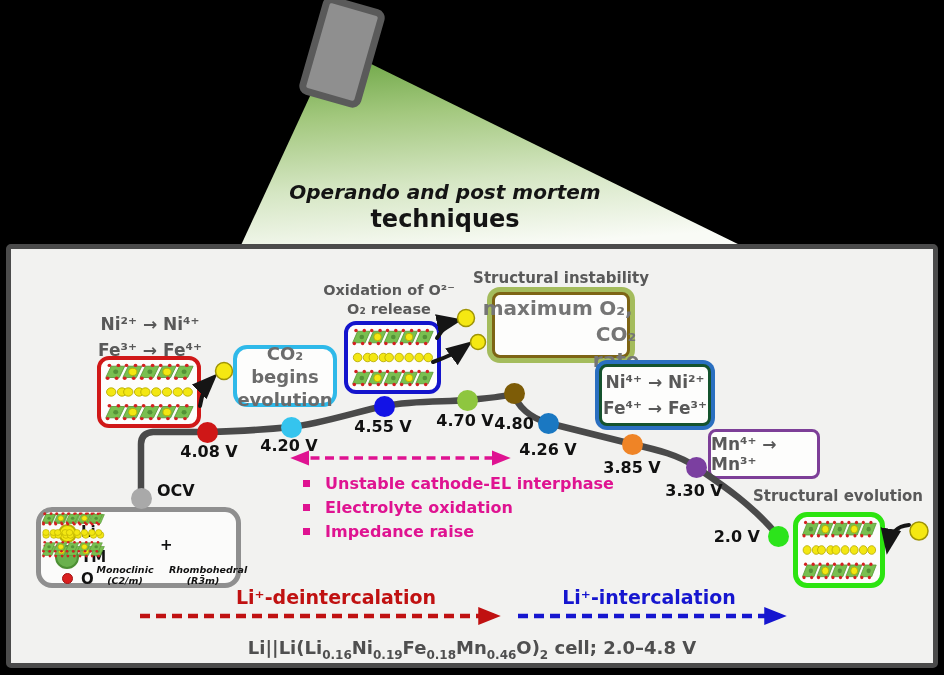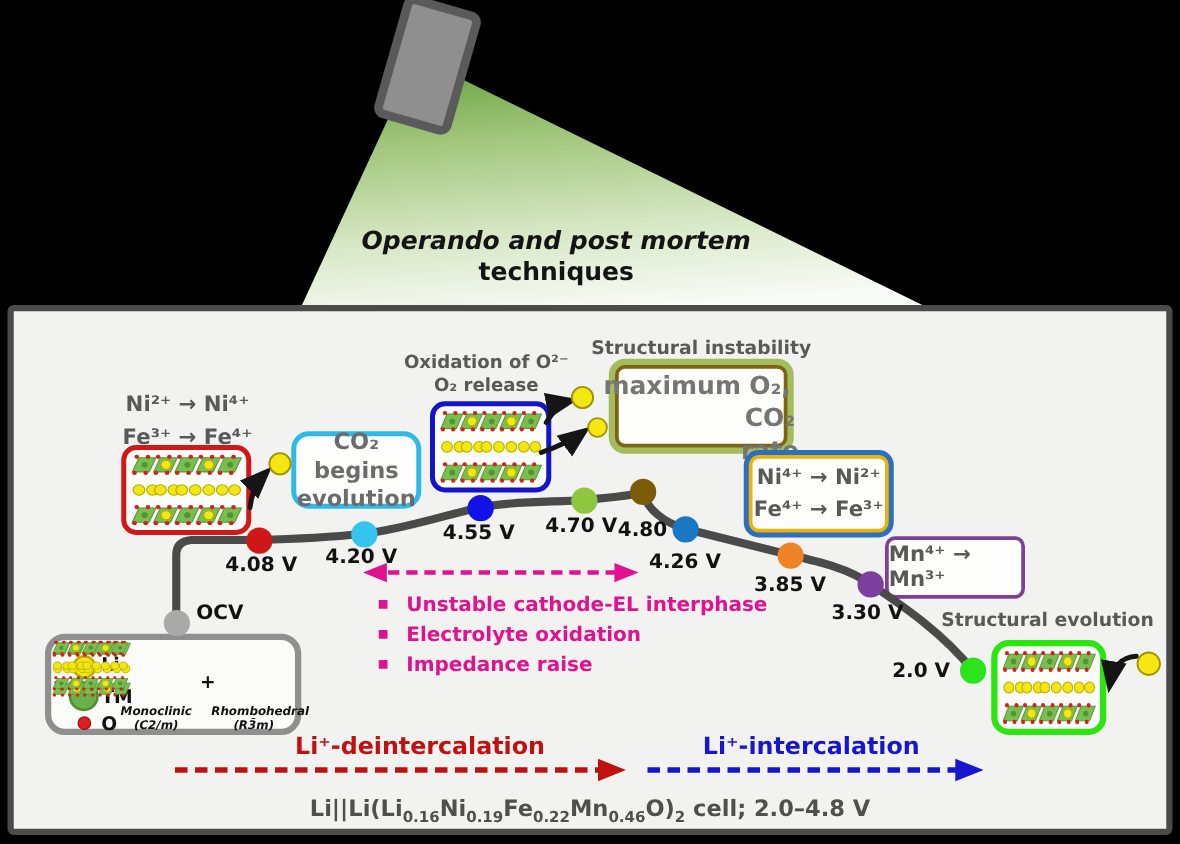--- a/index.html
+++ b/index.html
@@ -7,39 +7,39 @@
          font-family:"DejaVu Sans",sans-serif;}
   .abs{position:absolute;}
   
   #beam{left:235px;top:58px;width:510px;height:187px;
         background:linear-gradient(176deg,#6ea746 3%,#a3c87e 30%,#d5e6c3 62%,#f9fbf6 93%);
         clip-path:polygon(16.3% 11%,26.5% 3%,99% 100%,1.2% 100%);z-index:1;}
   #device{left:310px;top:1px;width:50px;height:88px;background:#8f8f8f;
           border:7px solid #5a5a5a;border-radius:9px;transform:rotate(16deg);z-index:2;}
   #header-text{left:245px;top:180px;width:400px;text-align:center;z-index:3;color:#141414;}
   #header-line1{font-size:20px;font-weight:bold;font-style:italic;}
-  #header-line2{font-size:20px;font-weight:bold;margin-top:1px;}
+  #header-line2{font-size:24px;font-weight:bold;margin-top:1px;}
   
   #panel{left:6px;top:244px;width:932px;height:424px;background:#f2f2f0;
          border:5px solid #4b4b4b;border-radius:5px;box-sizing:border-box;z-index:1;}
   #overlay{left:0;top:0;width:944px;height:675px;z-index:3;pointer-events:none;}
   .txt{z-index:4;}
   .gray-bold{color:#595959;font-weight:bold;}
   .center{text-align:center;}
   
   .sbox{background:#fdfdfc;box-sizing:border-box;z-index:2;}
   #red-box{left:97px;top:356px;width:104px;height:72px;border:4px solid #d01818;border-radius:12px;}
   #co2-box{left:233px;top:345px;width:104px;height:62px;border:4px solid #2fb9e9;border-radius:14px;
            display:flex;flex-direction:column;justify-content:center;}
   #co2-box div{font-size:18px;line-height:23px;color:#6b6b6b;font-weight:bold;text-align:center;}
   #blue-box{left:344px;top:321px;width:97px;height:73px;border:4px solid #1414cc;border-radius:12px;}
   #max-box{left:492px;top:292px;width:138px;height:66px;border:3px solid #7d6414;border-radius:8px;
            box-shadow:0 0 0 5px #a4bc5c;display:flex;justify-content:center;}
   #max-box div{font-size:20px;line-height:26px;color:#757575;font-weight:bold;text-align:center;}
-  #discharge-box{left:599px;top:364px;width:112px;height:62px;border:3px solid #eab308;border-radius:8px;
+  #discharge-box{left:599px;top:364px;width:112px;height:62px;border:3px solid #14532d;border-radius:8px;
            box-shadow:0 0 0 4px #2a6fc0;display:flex;flex-direction:column;justify-content:center;}
   #discharge-box div{font-size:17px;line-height:26px;color:#595959;font-weight:bold;text-align:center;}
   #mn-box{left:708px;top:429px;width:112px;height:50px;border:3px solid #7d3f98;border-radius:8px;
           display:flex;align-items:center;justify-content:center;}
   #mn-box div{font-size:17px;color:#595959;font-weight:bold;}
   #green-box{left:793px;top:512px;width:92px;height:76px;border:5px solid #2ce410;border-radius:14px;}
   #reaction-charge{left:89px;top:311px;width:122px;font-size:17px;line-height:26px;}
   #oxidation-label{left:314px;top:281px;width:150px;font-size:14.5px;line-height:19px;}
   #instability-title{left:461px;top:269px;width:200px;font-size:15px;}
   #disorder-title{left:738px;top:487px;width:200px;font-size:15px;}
@@ -503,21 +503,21 @@
           <circle cx="93" cy="36" r="5.2" fill="#f3e712" stroke="#b5a900" stroke-width="1"></circle>
         </svg></div>
     <div class="lg-cap" style="left:52px;top:52px;width:64px;">Monoclinic</div>
     <div class="lg-cap" style="left:52px;top:63px;width:64px;">(C2/m)</div>
     <div class="lg-cap" style="left:128px;top:52px;width:68px;">Rhombohedral</div>
     <div class="lg-cap" style="left:128px;top:63px;width:68px;">(R3̄m)</div>
   </div>
 
   <div id="deint-label" class="abs txt center">Li⁺-deintercalation</div>
   <div id="int-label" class="abs txt center">Li⁺-intercalation</div>
-  <div id="cell-caption" class="abs txt center">Li||Li(Li<sub>0.16</sub>Ni<sub>0.19</sub>Fe<sub>0.22</sub>Mn<sub>0.46</sub>O)<sub>2</sub> cell; 2.0–4.8 V</div>
+  <div id="cell-caption" class="abs txt center">Li||Li(Li<sub>0.16</sub>Ni<sub>0.19</sub>Fe<sub>0.18</sub>Mn<sub>0.46</sub>O)<sub>2</sub> cell; 2.0–4.8 V</div>
 
   <svg id="overlay" class="abs" viewBox="0 0 944 675" xmlns="http://www.w3.org/2000/svg">
     <defs>
       <marker id="ah-black" viewBox="0 0 10 8" refX="7" refY="4" markerWidth="6.5" markerHeight="5.5" orient="auto-start-reverse">
         <path d="M0,0 L10,4 L0,8 z" fill="#151515"></path>
       </marker>
       <marker id="ah-magenta" viewBox="0 0 10 8" refX="7" refY="4" markerWidth="5.5" markerHeight="4.6" orient="auto-start-reverse">
         <path d="M0,0 L10,4 L0,8 z" fill="#df1391"></path>
       </marker>
       <marker id="ah-red" viewBox="0 0 10 8" refX="7" refY="4" markerWidth="5" markerHeight="4.2" orient="auto-start-reverse">

